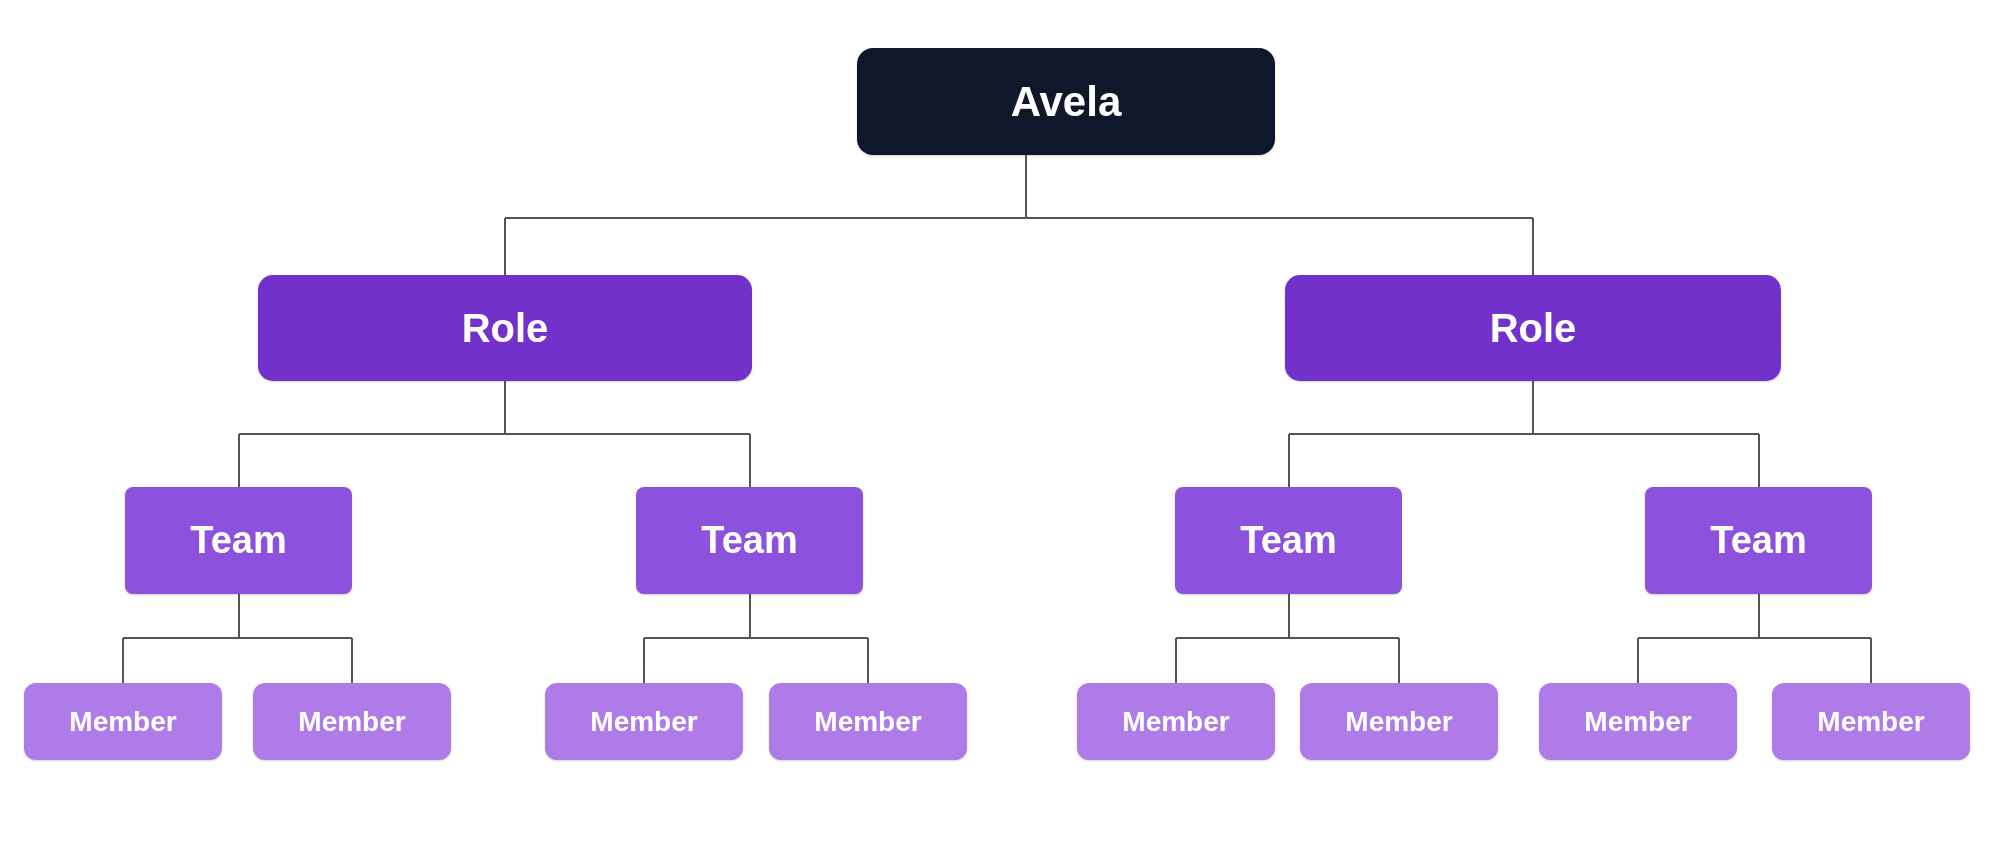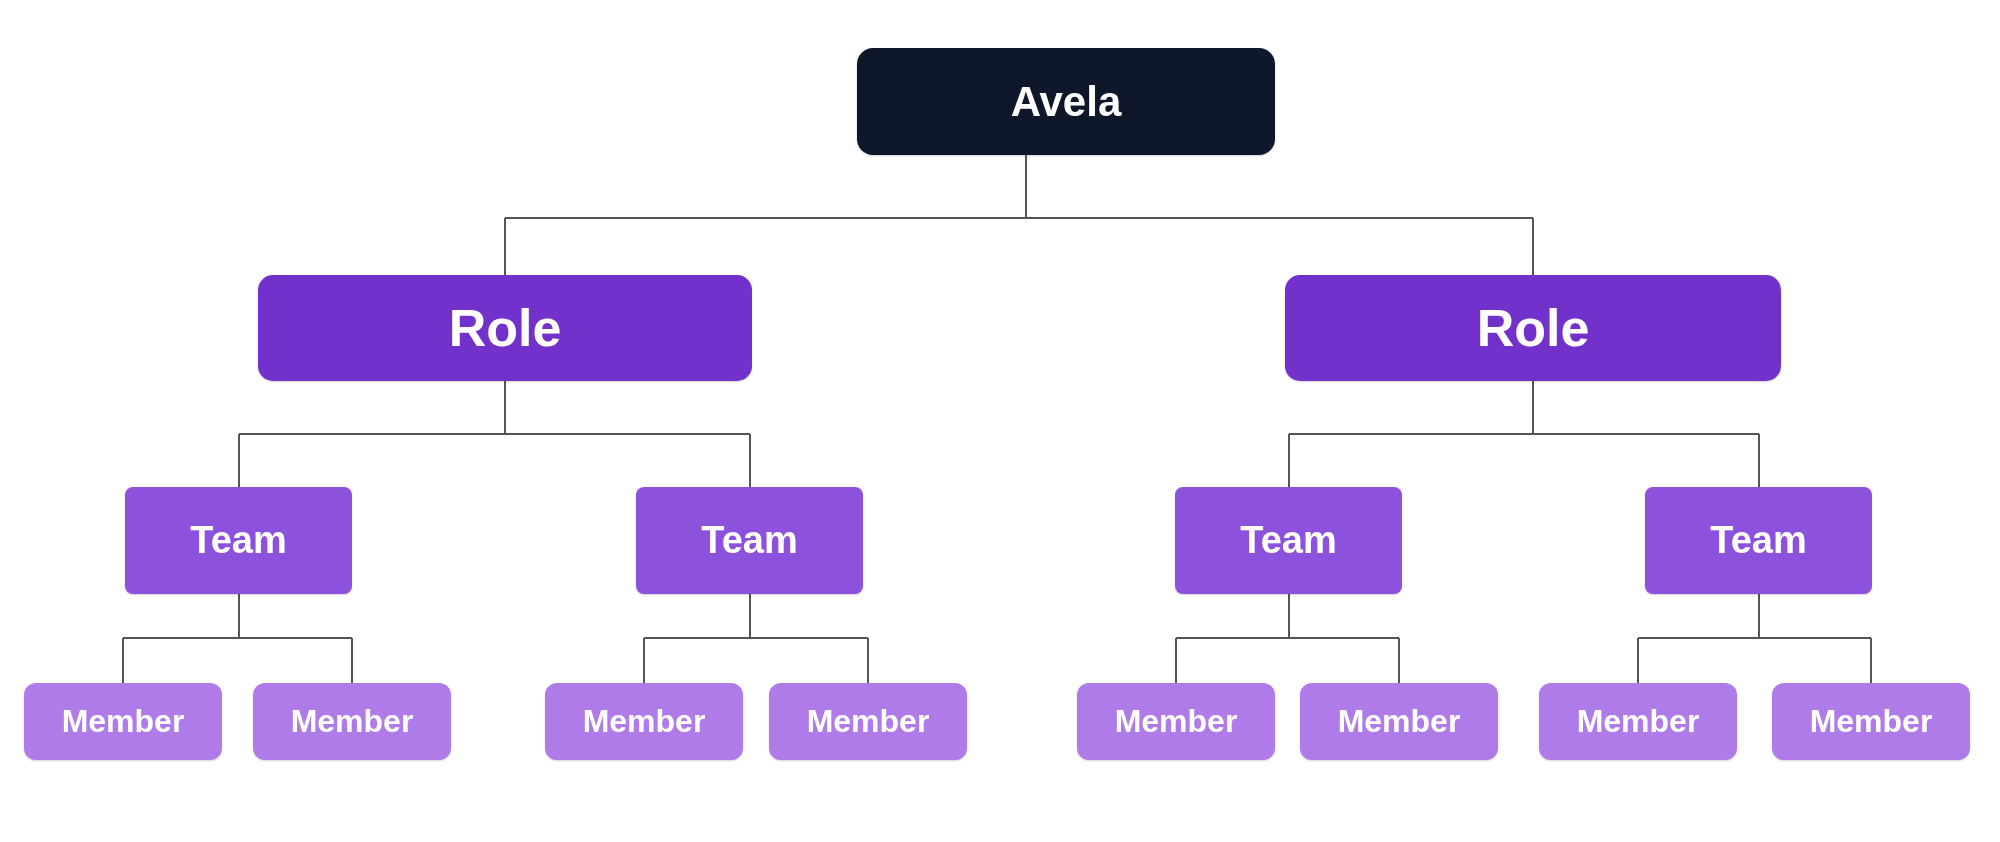--- a/index.html
+++ b/index.html
@@ -40,31 +40,31 @@
     user-select: none;
     box-shadow: 0 1px 2px rgba(0,0,0,0.18);
   }
   .node-root {
     background: #5B1FA8;
     font-size: 42px;
     border-radius: 16px;
   }
   .node-role {
     background: #7331CC;
-    font-size: 52px;
+    font-size: 40px;
     border-radius: 15px;
   }
   .node-team {
     background: #8C52DE;
     font-size: 38px;
     border-radius: 8px;
   }
   .node-member {
     background: #AE7BE8;
-    font-size: 32px;
+    font-size: 28px;
     border-radius: 12px;
   }
 </style>
 </head>
 <body>
 
 <div id="chart-canvas" style="background: rgb(255, 255, 255);">
 
   <svg id="connector-layer" viewBox="0 0 2000 842" xmlns="http://www.w3.org/2000/svg" aria-hidden="true">
     <g id="edge-group" stroke="#555555" stroke-width="2" fill="none" shape-rendering="crispEdges">

